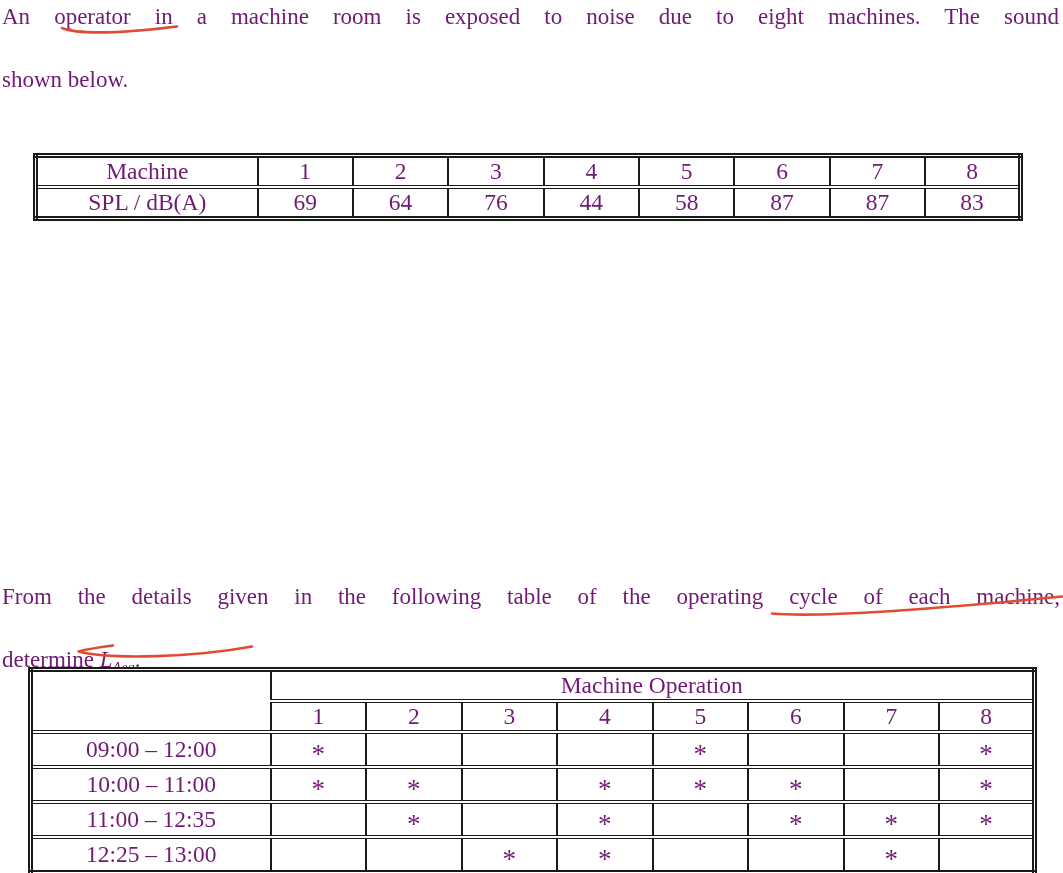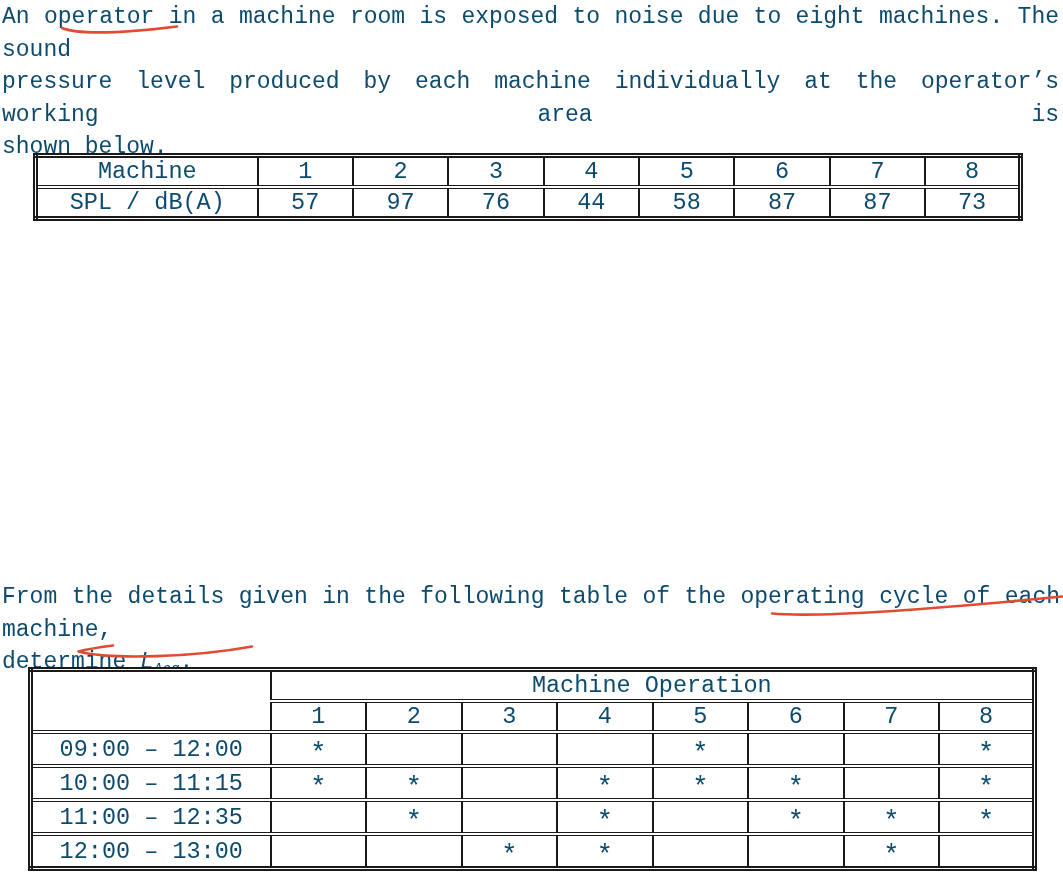--- a/index.html
+++ b/index.html
@@ -1,21 +1,21 @@
 <!DOCTYPE html>
 <html><head>
 <meta charset="utf-8">
 <style>
   html,body{margin:0;padding:0;background:#fff;}
   #page{position:relative;width:1063px;height:873px;background:#fff;overflow:hidden;
-        font-family:Liberation Mono, monospace;color:#0c4a6e;}
+        font-family:Liberation Serif, serif;color:#701a75;}
 
   .para{position:absolute;font-size:23px;line-height:32.5px;}
   .jline{text-align:justify;text-align-last:justify;}
-  .lline{text-align:left;}
+  .lline{text-align:left;margin-top:30px;}
 
   #para1{top:1px;left:2px;width:1057px;}
   #para2{top:581px;left:2px;width:1058px;}
 
   .math i{font-style:italic;}
   .math sub{font-size:0.62em;font-style:italic;vertical-align:-0.35em;line-height:0;}
 
   table{border-collapse:collapse;table-layout:fixed;background:#fff;margin-top:47px;}
   td{font-size:23.5px;text-align:center;vertical-align:middle;padding:0;
      border-left:2px solid #1a1a1a;border-right:2px solid #1a1a1a;
@@ -34,21 +34,20 @@
 
   #annotations{position:absolute;top:0;left:0;width:1063px;height:873px;pointer-events:none;}
 </style>
 </head>
 <body>
 
 <div id="page">
 
   <div id="para1" class="para">
     <div class="jline">An operator in a machine room is exposed to noise due to eight machines. The sound</div>
-    <div class="jline">pressure level produced by each machine individually at the operator’s working area is</div>
     <div class="lline">shown below.</div>
   </div>
 
   <table id="spl-table">
     <colgroup>
         <col style="width:222px">
         <col span="8">
       </colgroup>
     <tbody>
         <tr>
@@ -57,28 +56,28 @@
       <td>2</td>
       <td>3</td>
       <td>4</td>
       <td>5</td>
       <td>6</td>
       <td>7</td>
       <td>8</td>
     </tr>
     <tr>
       <td>SPL / dB(A)</td>
-      <td>57</td>
-      <td>97</td>
+      <td>69</td>
+      <td>64</td>
       <td>76</td>
       <td>44</td>
       <td>58</td>
       <td>87</td>
       <td>87</td>
-      <td>73</td>
+      <td>83</td>
     </tr>
   </tbody>
     </table>
 
   <div id="para2" class="para">
     <div class="jline">From the details given in the following table of the operating cycle of each machine,</div>
     <div class="lline"><span>determine </span><span class="math"><i>L</i><sub>Aeq</sub></span><span>.</span>
     </div>
   </div>
 
@@ -107,21 +106,21 @@
       <td><span class="star">*</span></td>
       <td><span class="star"></span></td>
       <td><span class="star"></span></td>
       <td><span class="star"></span></td>
       <td><span class="star">*</span></td>
       <td><span class="star"></span></td>
       <td><span class="star"></span></td>
       <td><span class="star">*</span></td>
     </tr>
     <tr class="body">
-      <td>10:00 – 11:15</td>
+      <td>10:00 – 11:00</td>
       <td><span class="star">*</span></td>
       <td><span class="star">*</span></td>
       <td><span class="star"></span></td>
       <td><span class="star">*</span></td>
       <td><span class="star">*</span></td>
       <td><span class="star">*</span></td>
       <td><span class="star"></span></td>
       <td><span class="star">*</span></td>
     </tr>
     <tr class="body">
@@ -129,21 +128,21 @@
       <td><span class="star"></span></td>
       <td><span class="star">*</span></td>
       <td><span class="star"></span></td>
       <td><span class="star">*</span></td>
       <td><span class="star"></span></td>
       <td><span class="star">*</span></td>
       <td><span class="star">*</span></td>
       <td><span class="star">*</span></td>
     </tr>
     <tr class="body">
-      <td>12:00 – 13:00</td>
+      <td>12:25 – 13:00</td>
       <td><span class="star"></span></td>
       <td><span class="star"></span></td>
       <td><span class="star">*</span></td>
       <td><span class="star">*</span></td>
       <td><span class="star"></span></td>
       <td><span class="star"></span></td>
       <td><span class="star">*</span></td>
       <td><span class="star"></span></td>
     </tr>
   </tbody>

